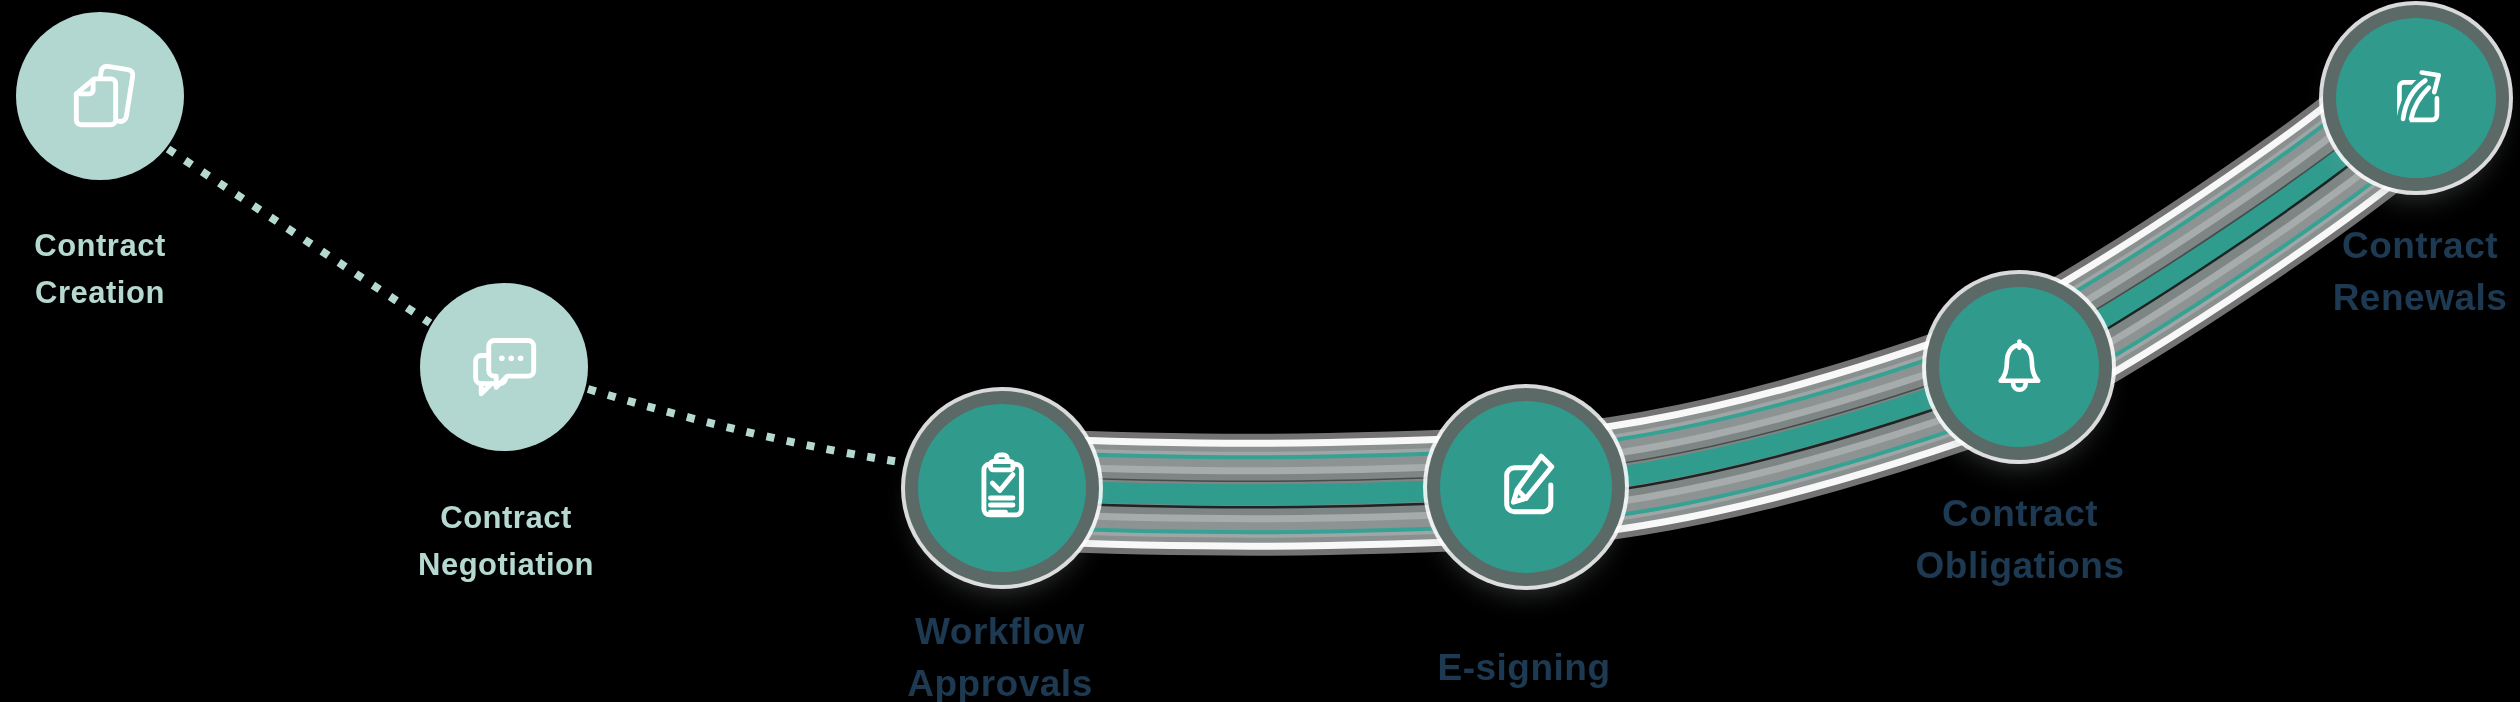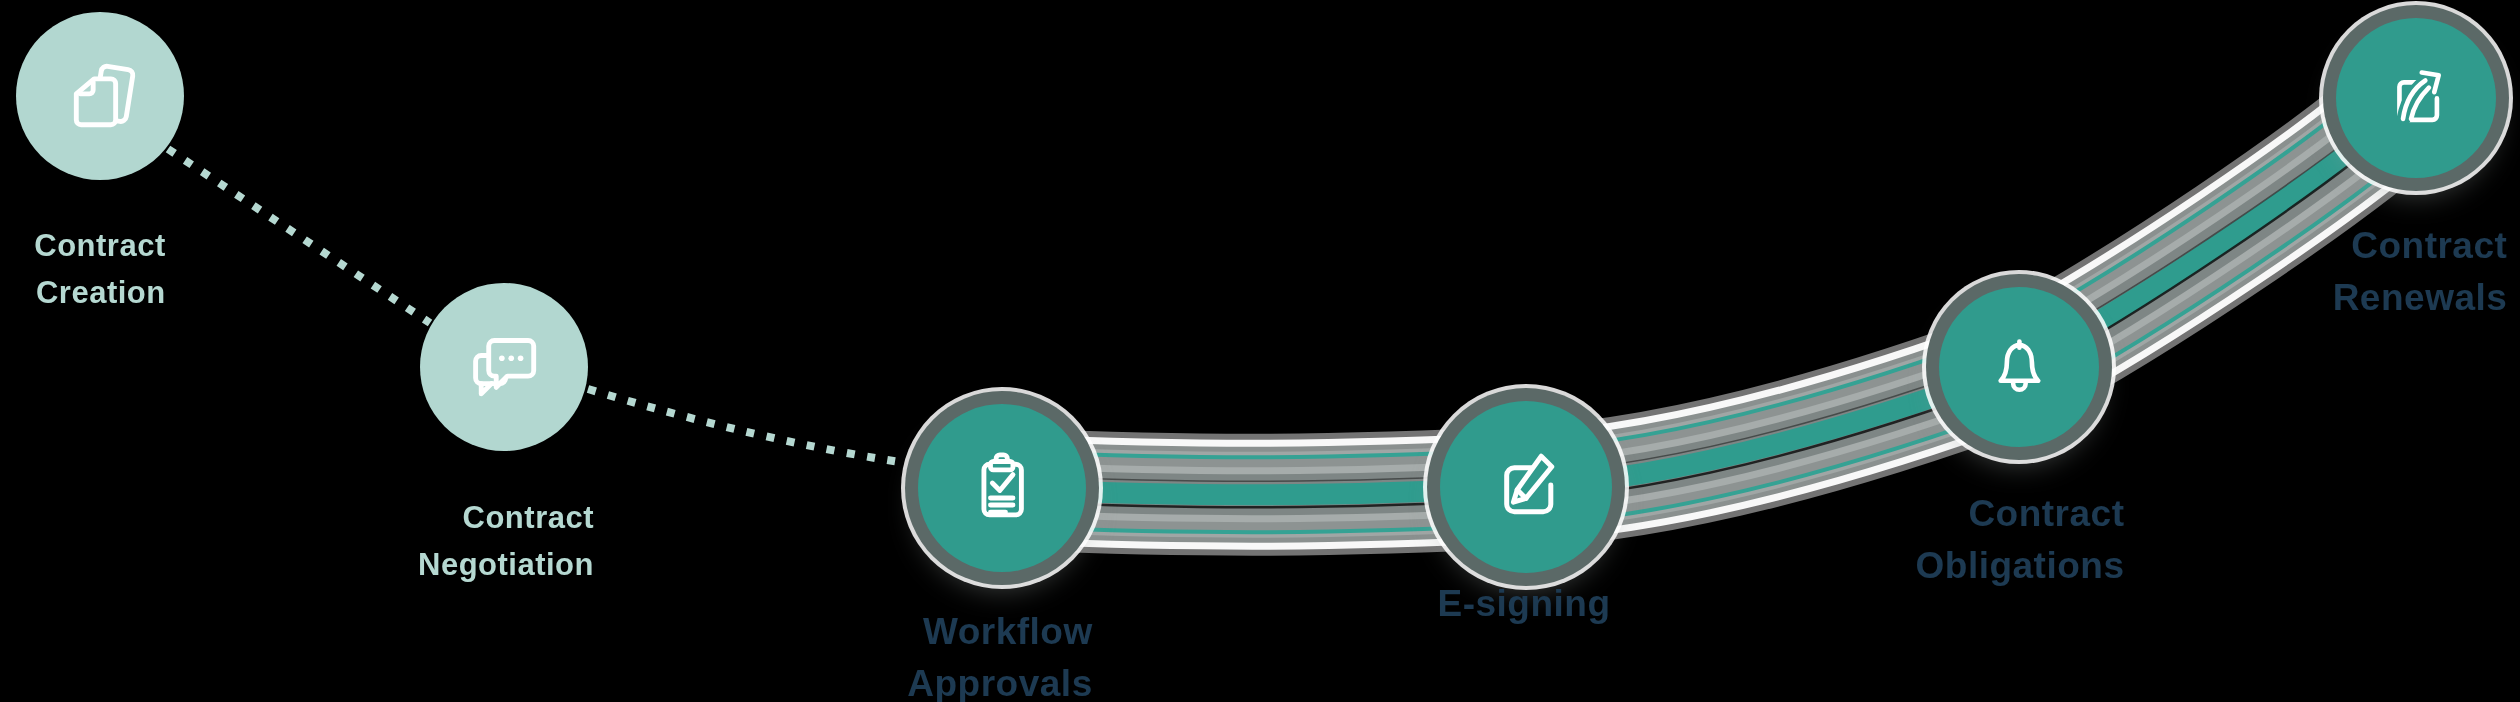--- a/index.html
+++ b/index.html
@@ -13,21 +13,21 @@
   .node.dark{
     background:#309b8d;
     box-shadow:0 0 0 13px #5b6967,0 0 0 17px rgba(255,255,255,.85),0 16px 30px rgba(150,160,158,.45);
   }
   .node svg{width:58%;height:58%;}
   .ic{fill:none;stroke:#fff;stroke-width:5.2;stroke-linecap:round;stroke-linejoin:round;}
   .halo-d{fill:none;stroke:#309b8d;stroke-width:16;stroke-linecap:round;stroke-linejoin:round;}
   .fill-d{fill:#309b8d;}
   .fill-l{fill:#b2d7d0;}
   .label{
-    position:absolute;transform:translateX(-50%);text-align:right;
+    position:absolute;transform:translateX(-50%);text-align:center;
     white-space:pre-line;font-weight:bold;letter-spacing:.5px;
   }
   .label.light{color:#b5d8d1;font-size:31px;line-height:47px;}
   .label.dark{color:#1d3a52;font-size:37px;line-height:52px;}
   .ribbon-strand{fill:none;}
   .dotted{fill:none;stroke:#b5d8d1;stroke-width:8;stroke-dasharray:8 12.5;}
 </style>
 </head>
 <body>
 
@@ -101,21 +101,21 @@
   <div class="node dark" style="left:1440px;top:401px;width:172px;height:172px;">
     <svg viewBox="0 0 104 104">
       <path class="ic" d="M64 32 H40 a8 8 0 0 0 -8 8 v30 a8 8 0 0 0 8 8 h30 a8 8 0 0 0 8 -8 V50"></path>
       <path class="halo-d" d="M71 27 L50 56"></path>
       <g class="ic">
         <path d="M68 20 l11 11 L52 64 l-13 4 4 -13 Z"></path>
         <path d="M43 55 l9 9"></path>
       </g>
     </svg>
   </div>
-  <div class="label dark" style="left:1524px;top:578px;">E-signing</div>
+  <div class="label dark" style="left:1524px;top:642px;">E-signing</div>
 
   <div class="node dark" style="left:1939px;top:287px;width:160px;height:160px;">
     <svg viewBox="0 0 104 104">
       <g class="ic">
         <path d="M52 30 v-7"></path>
         <path d="M52 27 c8 0 14 8 14 19 c0 13 4 18 7 21 H31 c3 -3 7 -8 7 -21 c0 -11 6 -19 14 -19 z"></path>
         <path d="M45 70 a7 7 0 0 0 14 0"></path>
       </g>
     </svg>
   </div>

